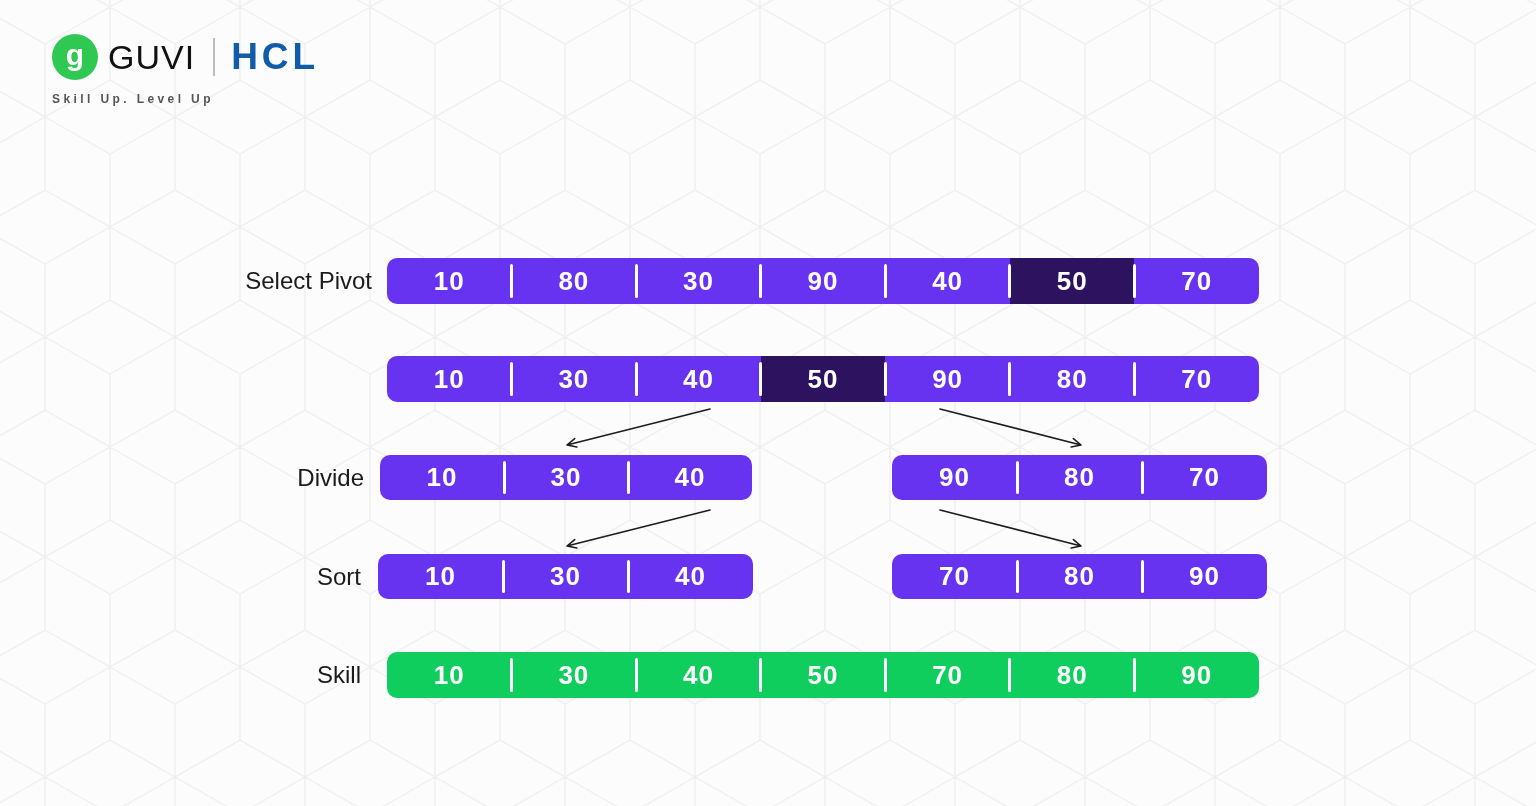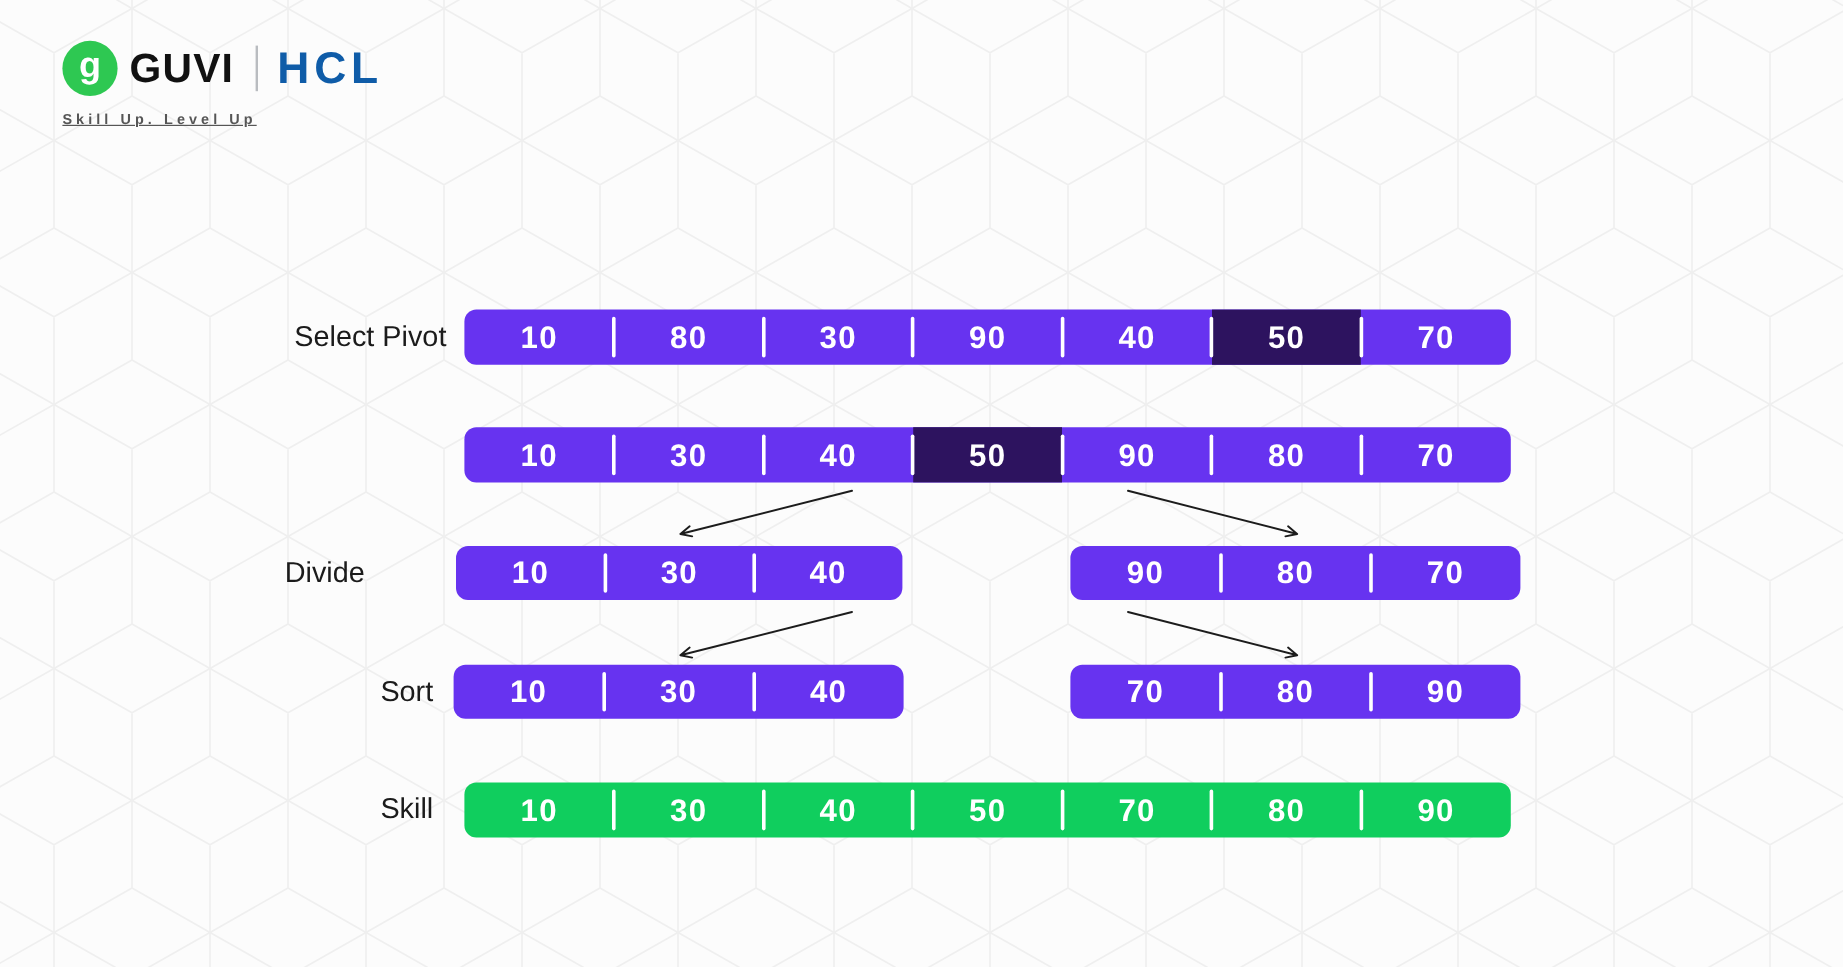--- a/index.html
+++ b/index.html
@@ -18,31 +18,31 @@
   .logo-mark {
     width:46px; height:46px; border-radius:50%;
     background:var(--guvi-green,#2EC852);
     display:flex; align-items:center; justify-content:center;
   }
   .logo-g {
     color:#fff; font-size:30px; font-weight:bold; line-height:1;
     transform:translateY(-2px);
   }
   .logo-brand {
-    margin-left:10px; font-size:34px; font-weight:bold; color:#111;
+    margin-left:10px; font-size:34px; font-weight:normal; color:#111;
     letter-spacing:1px;
   }
   .logo-divider { width:2px; height:38px; background:#b9bcc0; margin:0 16px 0 18px; }
   .logo-partner {
     font-size:37px; font-weight:bold; 
     color:var(--hcl-blue,#0F5CA8); letter-spacing:4px;
   }
   .logo-tagline {
     margin-top:12px; font-size:12px; letter-spacing:3.4px;
-    color:#565656; font-weight:bold;text-decoration:underline;
+    color:#565656; font-weight:bold;
   }
 
   
   .title {
     position:absolute; left:0; top:112px; width:100%;
     text-align:center; font-size:51px; font-weight:800; color:#0d0d0d;
     letter-spacing:0.5px;
   }
 
   
@@ -67,21 +67,21 @@
 
   
   #arrows { position:absolute; inset:0; width:1536px; height:806px; pointer-events:none; }
   #arrows path { fill:none; stroke:var(--arrow,#1c1c1c); stroke-width:1.6;
                  stroke-linecap:round; stroke-linejoin:round; }
 
   
   #lbl-select { right:1164px; top:258px; height:46px;text-align:center; }
   #bar-select { left:387px; top:258px; width:872px; height:46px; }
   #bar-partition { left:387px; top:356px; width:872px; height:46px; }
-  #lbl-divide { right:1232px; top:455px; height:45px; }
+  #lbl-divide { right:1172px; top:455px; height:45px; }
   #bar-divide-left { left:380px; top:455px; width:372px; height:45px; }
   #bar-divide-right { left:892px; top:455px; width:375px; height:45px; }
   #lbl-sort { right:1175px; top:554px; height:45px; }
   #bar-sort-left { left:378px; top:554px; width:375px; height:45px; }
   #bar-sort-right { left:892px; top:554px; width:375px; height:45px; }
   #lbl-result { right:1175px; top:652px; height:46px; }
   #bar-result { left:387px; top:652px; width:872px; height:46px; }
 </style>
 </head>
 <body>

